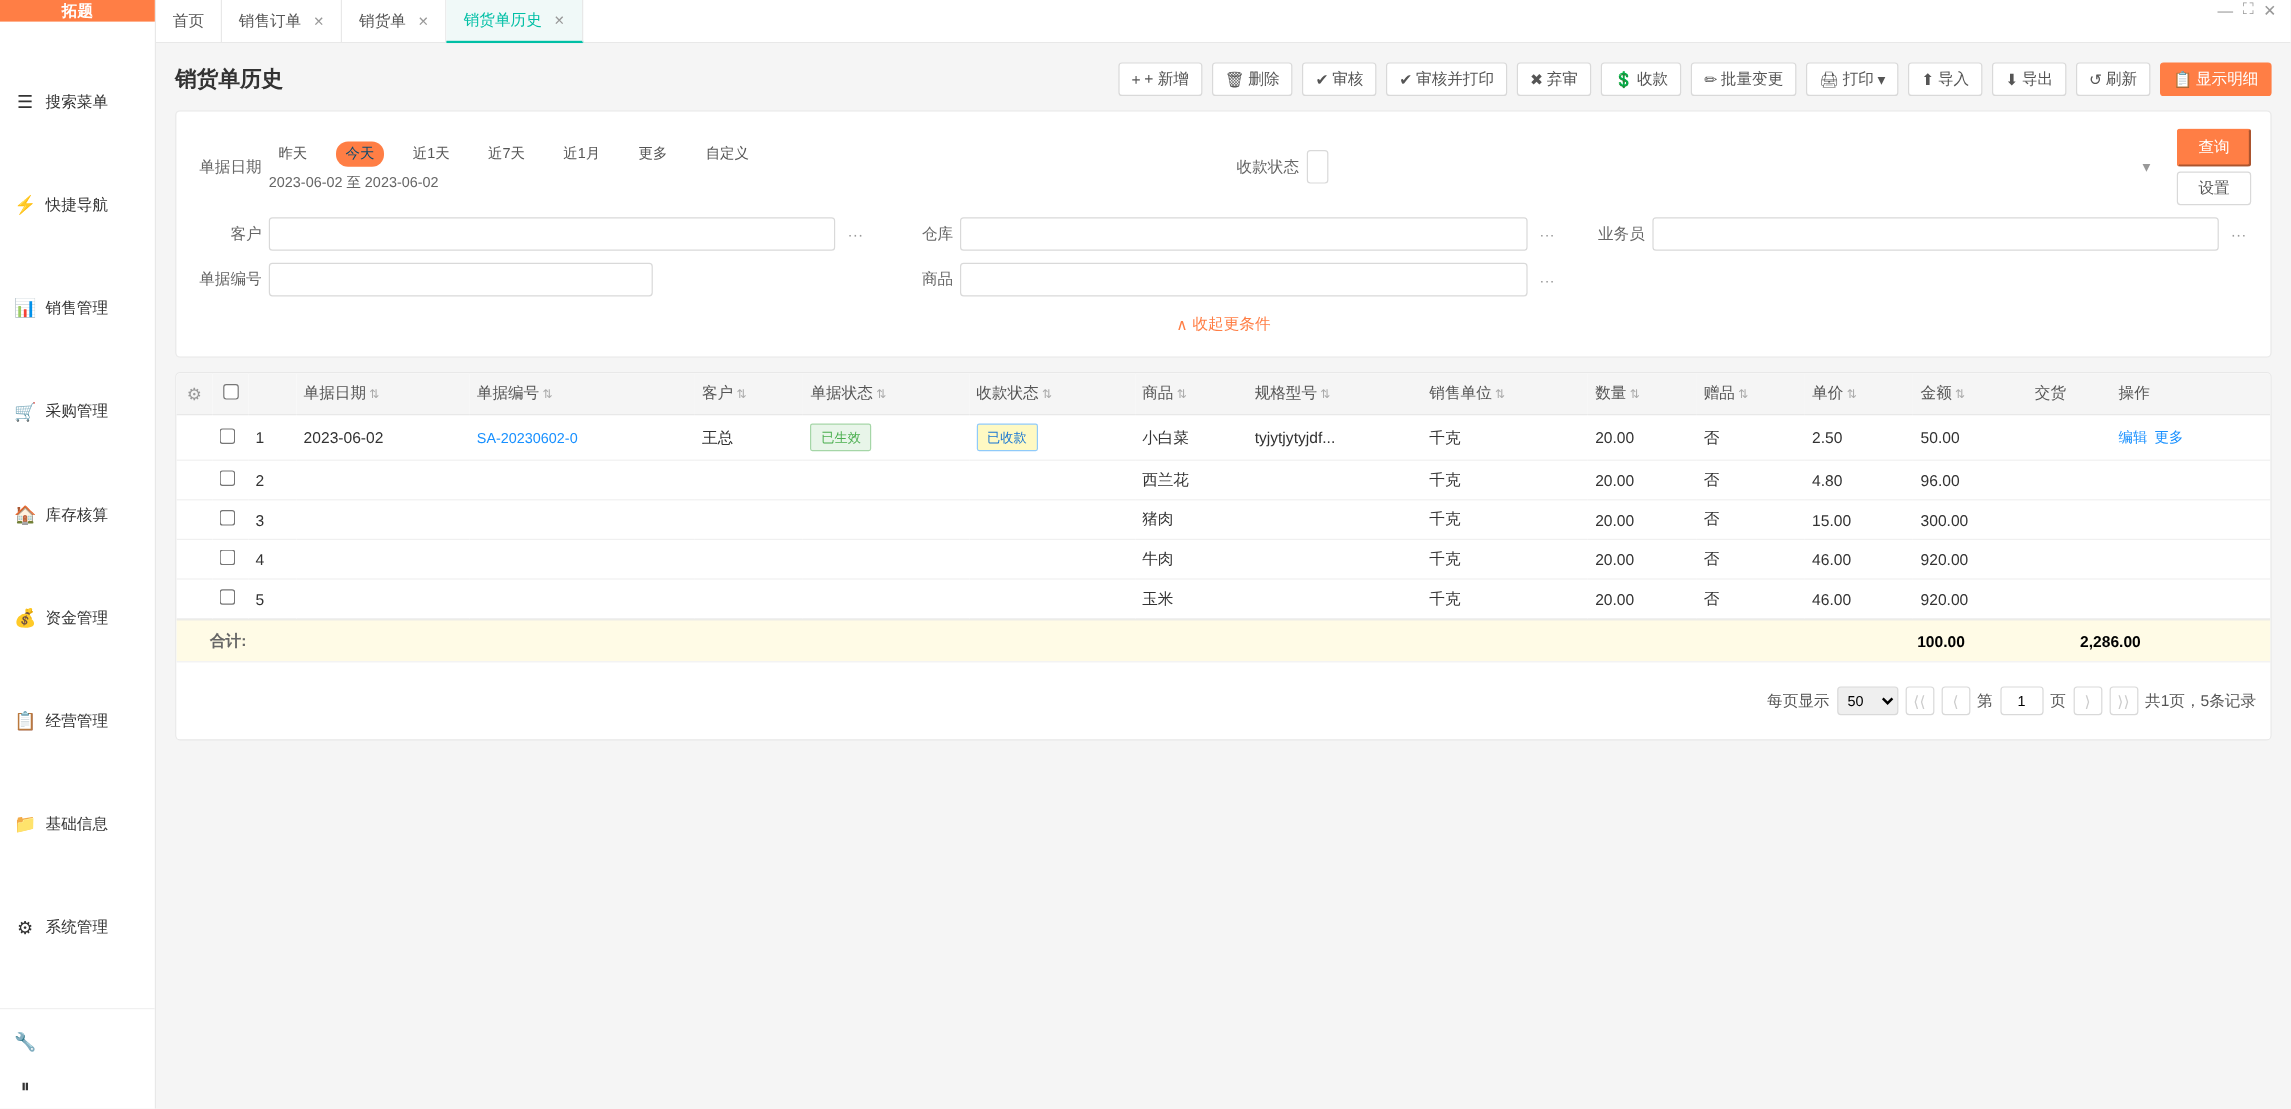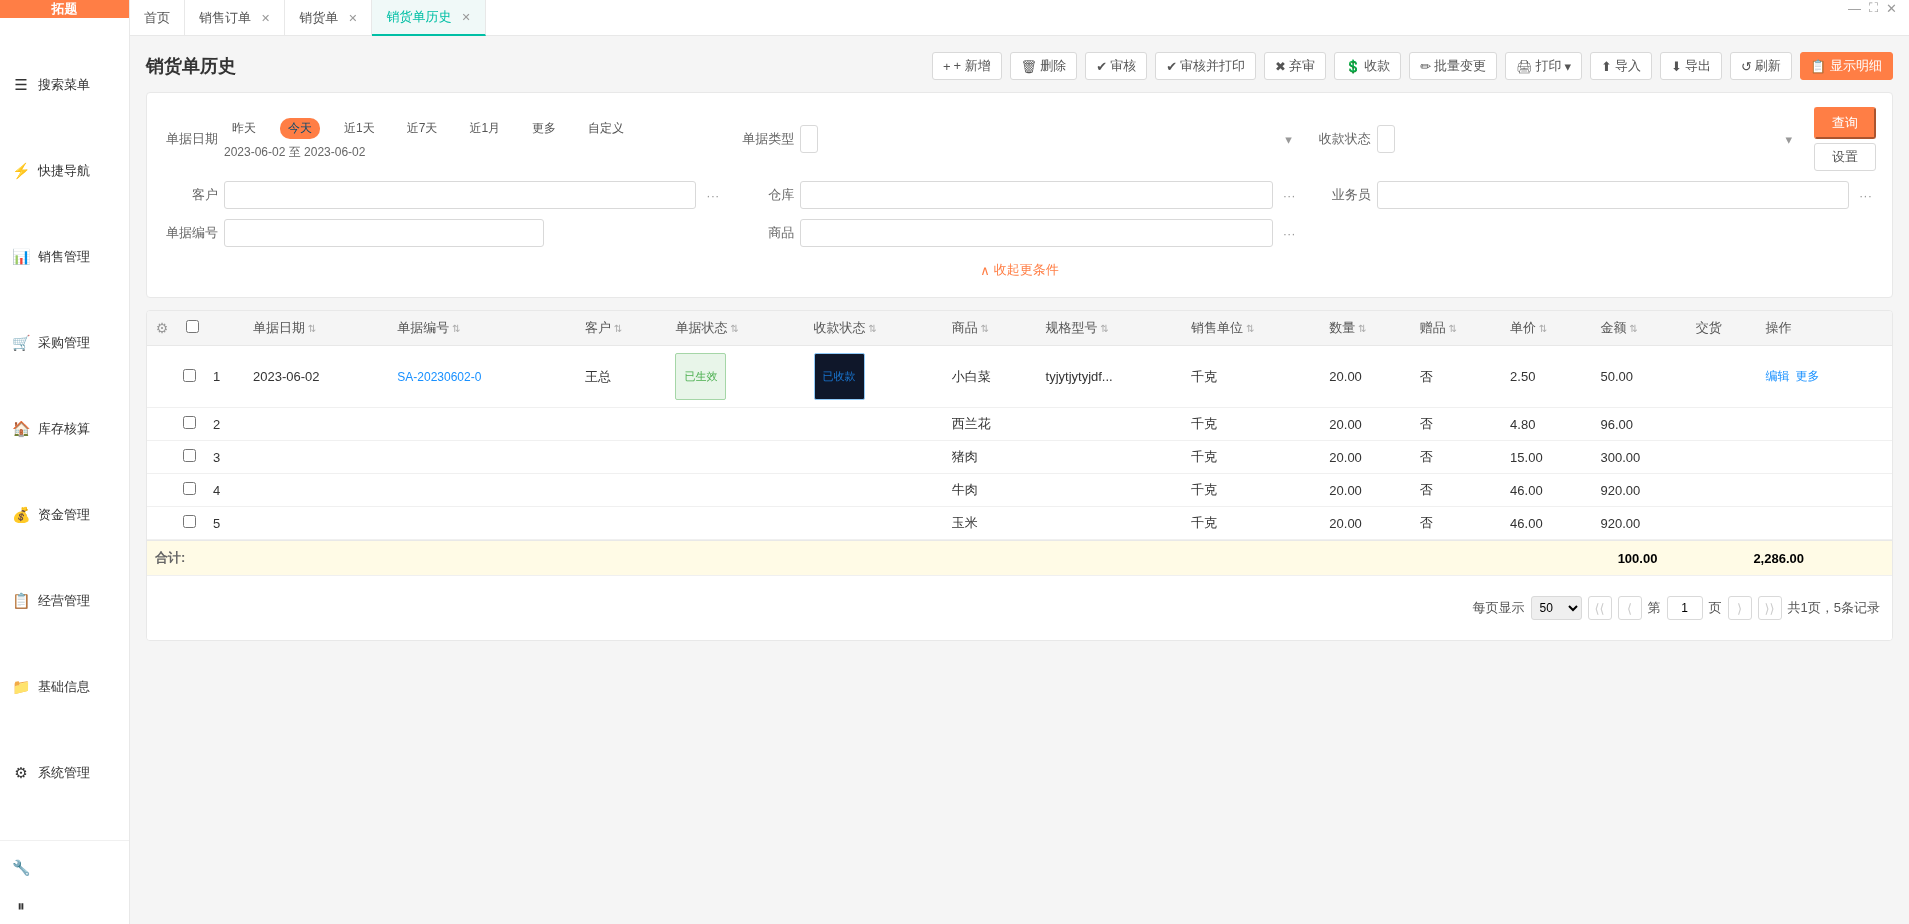--- a/index.html
+++ b/index.html
@@ -235,37 +235,37 @@
     th.sortable { cursor: pointer; }
     th.sortable::after { content: ' ⇅'; color: #aaa; font-size: 10px; }
     td {
       padding: 7px 6px;
       border-bottom: 1px solid #f0f0f0;
       color: #333;
       white-space: nowrap;
     }
     .badge {
       display: inline-block;
-      padding: 15px 8px;
+      padding: 3px 8px;
       border-radius: 2px;
       font-size: 11px;
     }
     .badge-green { background: #e8f5e9; color: #4caf50; border: 1px solid #a5d6a7; }
-    .badge-blue { background: #0f172a; color: #1976d2; border: 1px solid #90caf9; }
+    .badge-blue { background: #fef9c3; color: #1976d2; border: 1px solid #90caf9; }
     .action-link { color: #1890ff; cursor: pointer; margin-right: 6px; font-size: 12px; }
     .col-idx { width: 40px; text-align: center; }
     .col-check { width: 30px; text-align: center; }
 
     
     .table-footer {
       display: flex;
       align-items: center;
       background: #fffbe6;
       border-top: 1px solid #e8e8e8;
-      padding: 8px 8px;
+      padding: 8px 28px;
       font-weight: bold;
       font-size: 12px;
     }
     .table-footer .label { color: #666; margin-right: 8px; }
 
     
     .pagination-bar {
       display: flex;
       align-items: center;
       justify-content: flex-end;
@@ -454,28 +454,20 @@
             <div class="date-range-tabs">
               <span class="date-tab">昨天</span>
               <span class="date-tab active">今天</span>
               <span class="date-tab">近1天</span>
               <span class="date-tab">近7天</span>
               <span class="date-tab">近1月</span>
               <span class="date-tab">更多</span>
               <span class="date-tab">自定义</span>
             </div>
             <div class="date-range-text">2023-06-02 至 2023-06-02</div>
-          </div>
-        </div>
-        <div class="filter-group">
-          <span class="filter-label">单据类型</span>
-          <div class="filter-select-wrapper">
-            <select class="filter-select">
-              <option value=""></option>
-            </select>
           </div>
         </div>
         <div class="filter-group">
           <span class="filter-label">收款状态</span>
           <div class="filter-select-wrapper">
             <select class="filter-select">
               <option value=""></option>
             </select>
           </div>
           <div style="display:flex;flex-direction:column;gap:4px;margin-left:8px;border-radius:17px;">

